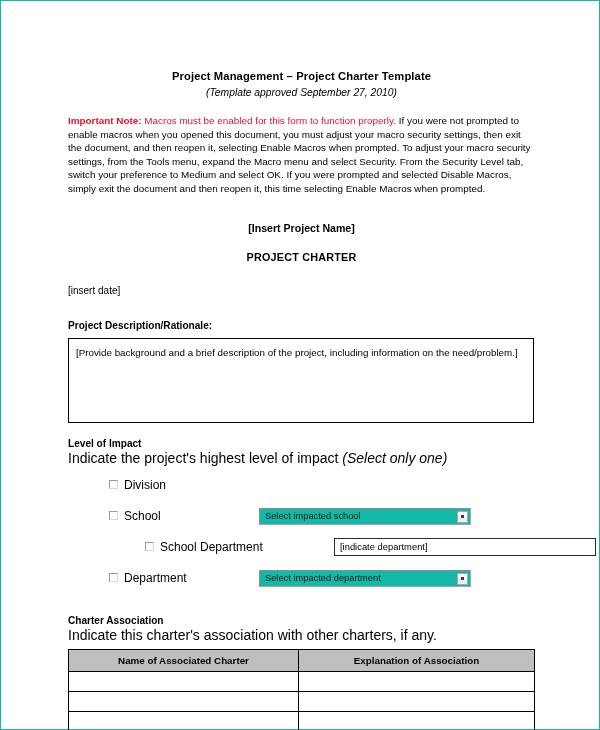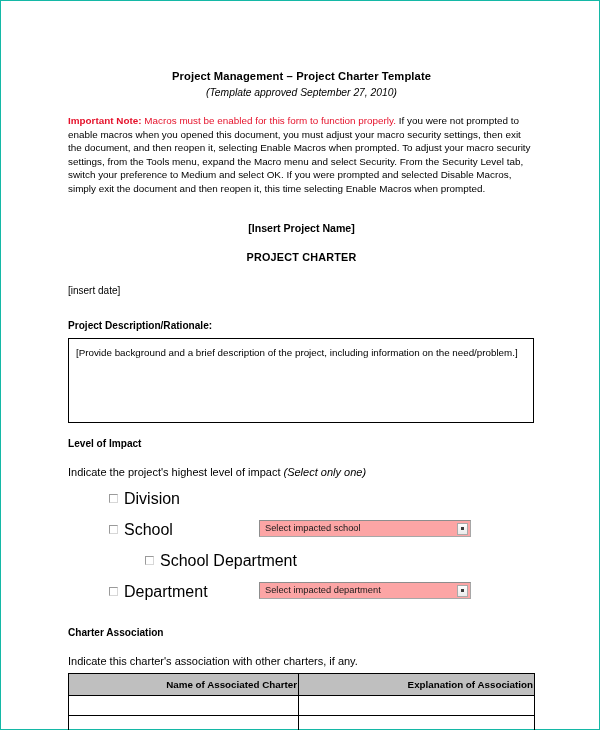--- a/index.html
+++ b/index.html
@@ -83,22 +83,22 @@
     margin-top: 22px;
   }
 
   
   .section-label {
     font-size: 10.1px;
     font-weight: bold;
     margin-top: 24px;
   }
   .section-sub {
-    font-size: 11px;
-    margin-top: 17px;
+    font-size: 14px;
+    margin-top: 1px;
   }
   .section-sub .ital {
     font-style: italic;
   }
 
   
   .desc-box {
     box-sizing: border-box;
     margin-top: 7px;
     width: 466px;
@@ -137,32 +137,32 @@
     width: 9px;
     height: 9px;
     border: 1px solid #9a9a9a;
     border-right-color: #d7d7d7;
     border-bottom-color: #d7d7d7;
     background: #ffffff;
     display: inline-block;
     margin-right: 6px;
   }
   .cb-label {
-    font-size: 16px;
+    font-size: 12px;
     line-height: 1;
     white-space: nowrap;
   }
 
   
   .dropdown {
     position: absolute;
     top: 0;
     box-sizing: border-box;
     height: 17px;
-    background: #fca5a5;
+    background: #14b8a6;
     border: 1px solid #a7a7a7;
     border-top-color: #8d8d8d;
     border-left-color: #8d8d8d;
     display: flex;
     align-items: center;
     padding-left: 5px;
   }
   .dropdown .dd-text {
     font-size: 9.3px;
     color: #1a1a1a;
@@ -219,21 +219,21 @@
   }
   table.assoc th,
   table.assoc td {
     border: 1px solid #000000;
     height: 17px;
   }
   table.assoc th {
     background: #bfbfbf;
     font-size: 9.8px;
     font-weight: bold;
-    text-align: right;
+    text-align: center;
     height: 19px;
   }
   table.assoc col.c1 { width: 230px; }
   table.assoc col.c2 { width: 236px; }
 </style>
 </head>
 <body>
 
 <div class="page">
   <div class="content">
@@ -279,20 +279,23 @@
             <span class="dd-button">
               <span class="caret"></span>
             </span>
           </div>
         </div>
 
         <div class="impact-row">
           <div class="cb-wrap lvl2">
             <span class="checkbox"></span>
             <span class="cb-label">School Department</span>
+          </div>
+          <div class="textfield" id="tf-schooldept">
+            <span class="tf-text">[indicate department]</span>
           </div>
         </div>
 
         <div class="impact-row">
           <div class="cb-wrap lvl1">
             <span class="checkbox"></span>
             <span class="cb-label">Department</span>
           </div>
           <div class="dropdown" id="dd-department">
             <span class="dd-text">Select impacted department</span>

